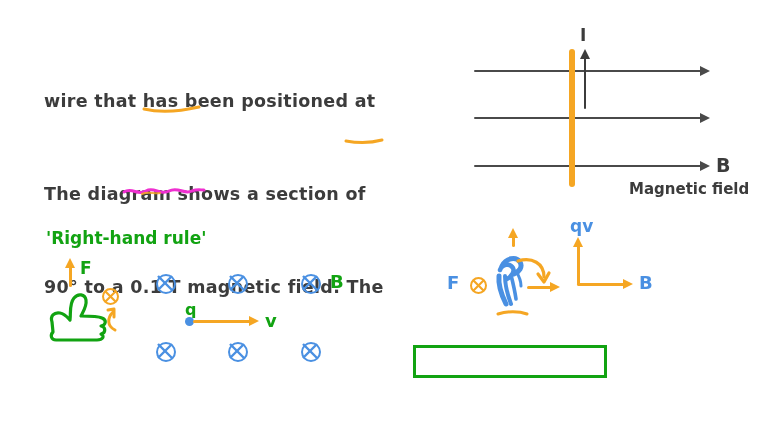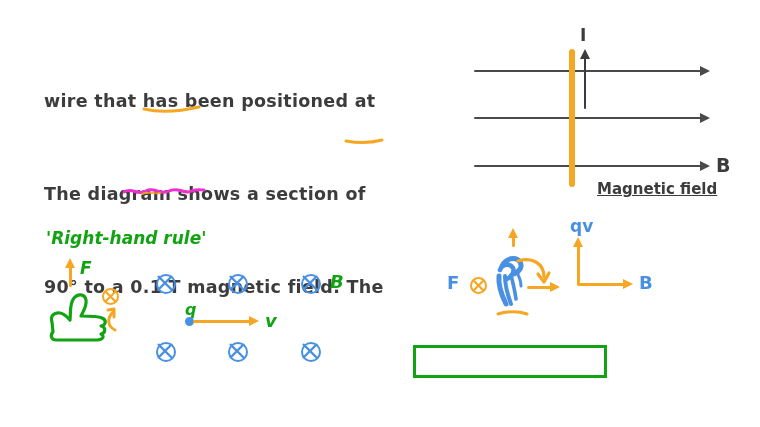--- a/index.html
+++ b/index.html
@@ -73,21 +73,21 @@
     border-right: 5.5px solid transparent;
     border-bottom: 10px solid #3c3c3c;
   }
   .lbl {
     position: absolute;
     font-family: "DejaVu Sans", sans-serif;
     font-weight: 700;
     white-space: nowrap;
   }
   .lbl-dark { color: #3c3c3c; }
-  .lbl-green { color: #12a312; font-style: italic; }
+  .lbl-green { color: #12a312; }
   .lbl-blue  { color: #4a90e2; }
 
   
   .cross {
     position: absolute;
     border-radius: 50%;
     box-sizing: border-box;
   }
   .arrow-orange-shaft {
     position: absolute;
@@ -170,21 +170,21 @@
 
   <div class="wire" style="left:569px; top:49px; height:138px;"></div>
 
   <div class="curr-shaft" style="left:584px; top:54px; height:55px;"></div>
   <div class="arrowhead-u" style="left:580px; top:49px;"></div>
 
   <div class="lbl lbl-dark" style="left:580px; top:25px; font-size:17px;">I</div>
 
   <div class="lbl lbl-dark" style="left:716px; top:154px; font-size:19px;">B</div>
 
-  <div class="lbl lbl-dark" style="left:597px; top:180px; font-size:15px;text-decoration:underline;">Magnetic field</div>
+  <div class="lbl lbl-dark" style="left:629px; top:180px; font-size:15px;">Magnetic field</div>
 
   <div class="lbl lbl-green" style="left:46px; top:228px; font-size:17px;">'Right-hand rule'</div>
 
   <div class="arrow-orange-shaft" style="left:69px; top:264px; width:3px; height:23px;"></div>
   <div class="ah-u-orange" style="left:65px; top:258px;"></div>
   <div class="lbl lbl-green" style="left:80px; top:258px; font-size:17px;">F</div>
 
   <svg class="squiggle" style="left:48px; top:288px;" width="80" height="56">
     <path d="M4 34 C 2 28, 6 24, 12 25 C 17 26, 20 30, 22 32 C 23 25, 21 16, 26 10
              C 30 5, 37 6, 38 12 C 39 18, 35 24, 33 28

